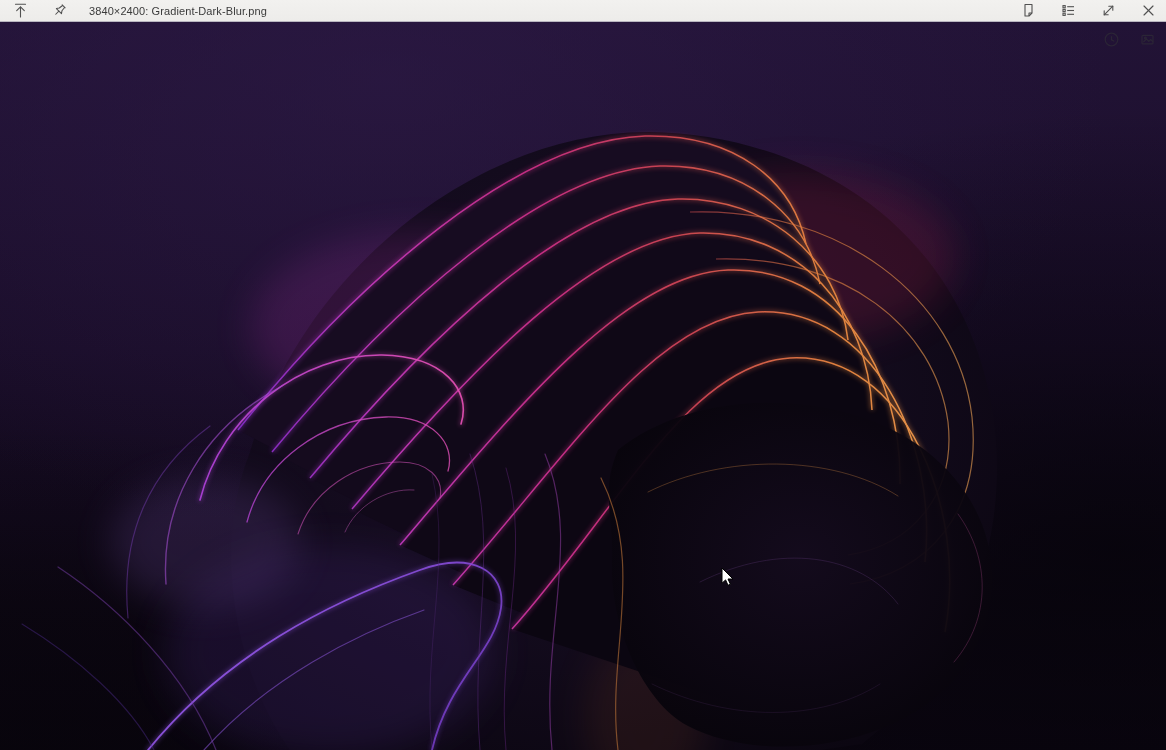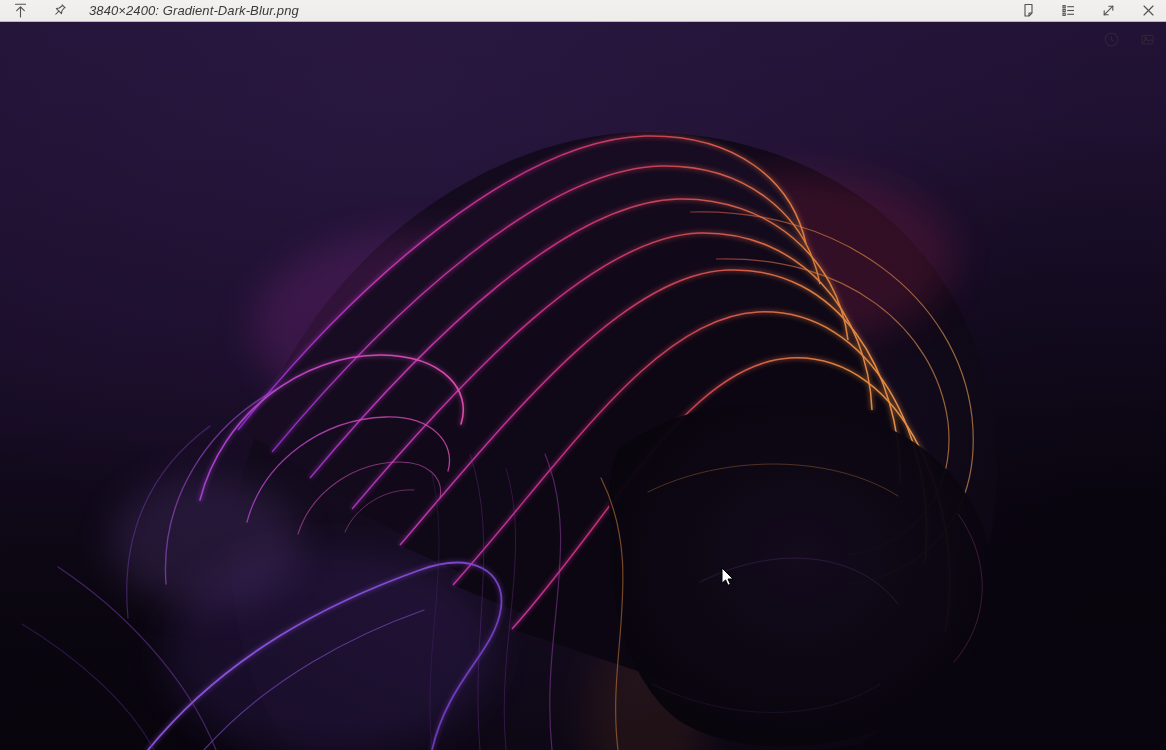--- a/index.html
+++ b/index.html
@@ -17,24 +17,23 @@
     width: 1166px; height: 21px;
     background: linear-gradient(#f2f1ef, #edecea);
     border-bottom: 1px solid #b9b6c0;
     display: flex; align-items: center;
     box-sizing: content-box;
     z-index: 10;
   }
   .tb-left { display: flex; align-items: center; gap: 22px; padding-left: 12px; }
   .tb-title {
     margin-left: 21px;
-    font-size: 13px; color: #3a3a3a;
+    font-size: 11px; color: #3a3a3a;
     white-space: nowrap;
     letter-spacing: 0.1px;
-    font-style: italic;
   }
   .tb-right {
     position: absolute; right: 9px; top: 0; height: 21px;
     display: flex; align-items: center; gap: 23px;
   }
   .icon-btn {
     width: 17px; height: 17px;
     padding: 0; margin: 0; border: none; background: transparent;
     display: flex; align-items: center; justify-content: center;
     cursor: default;

